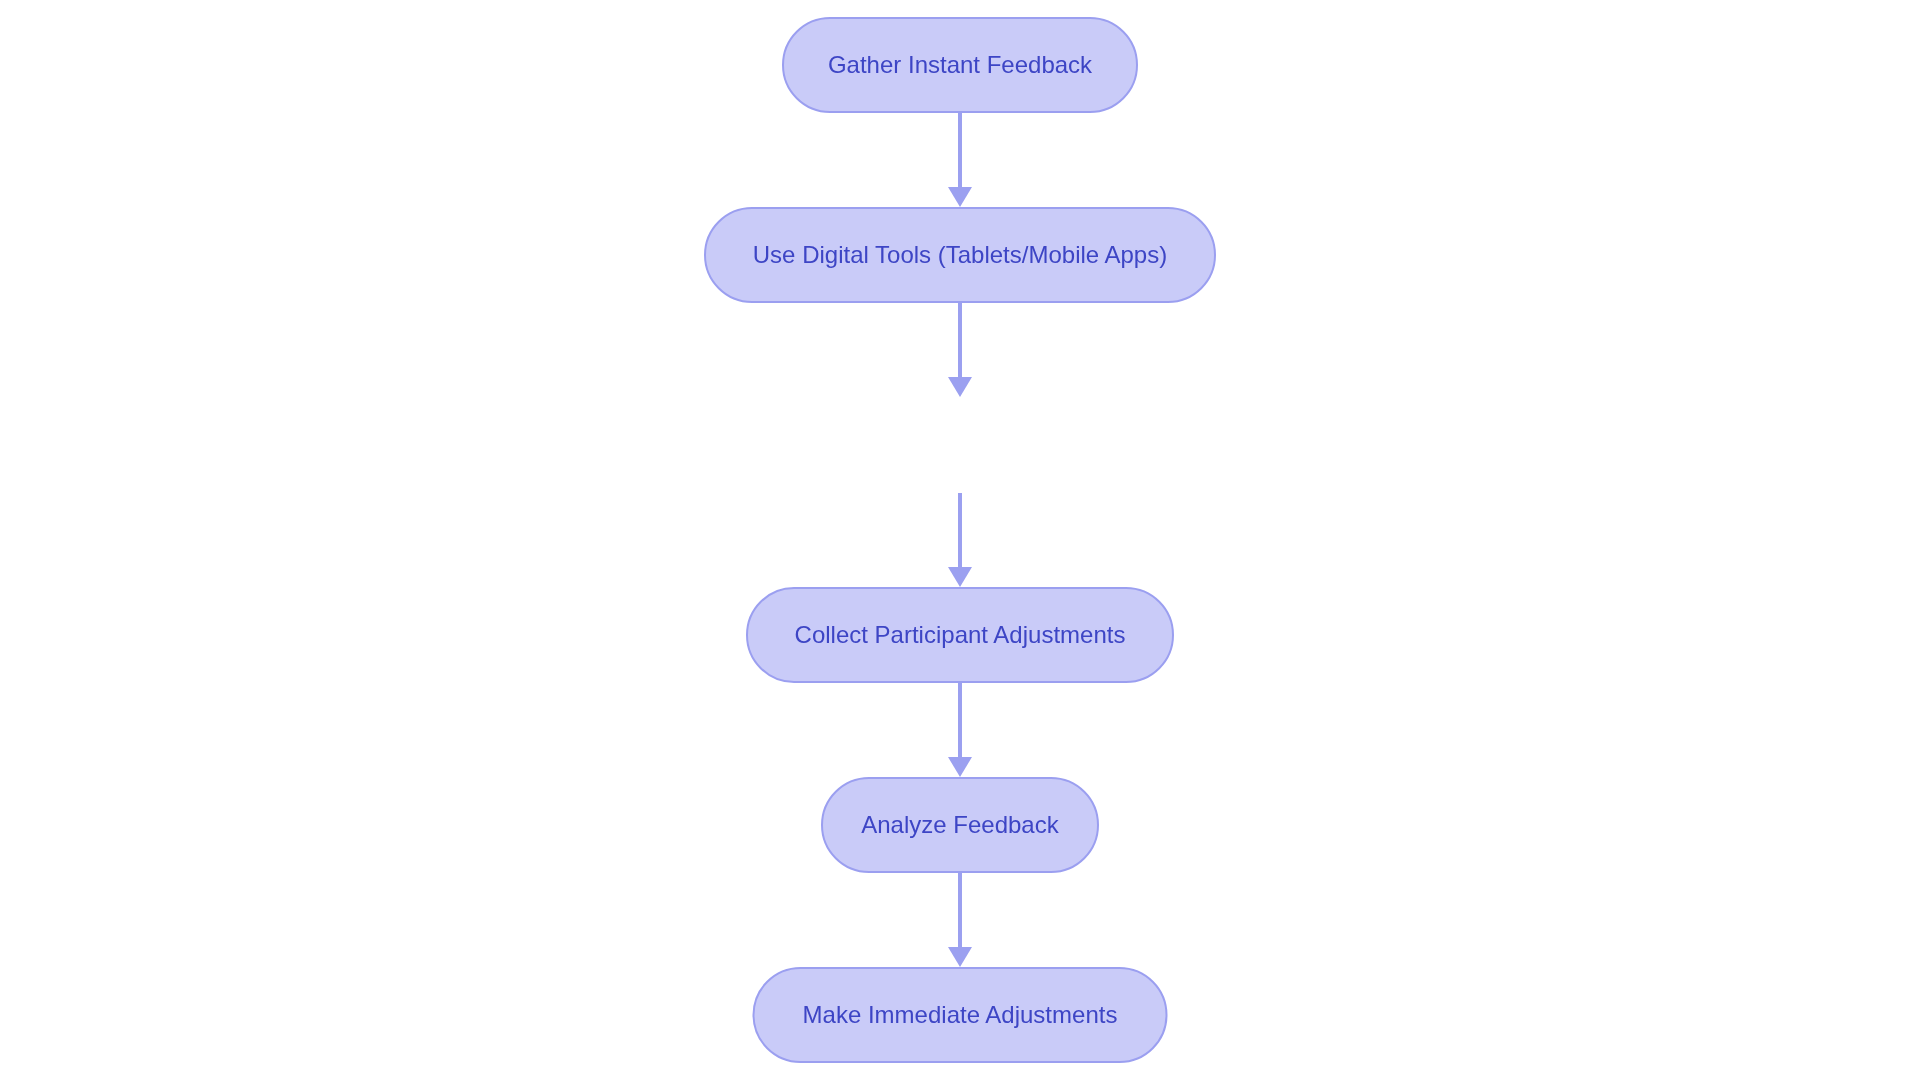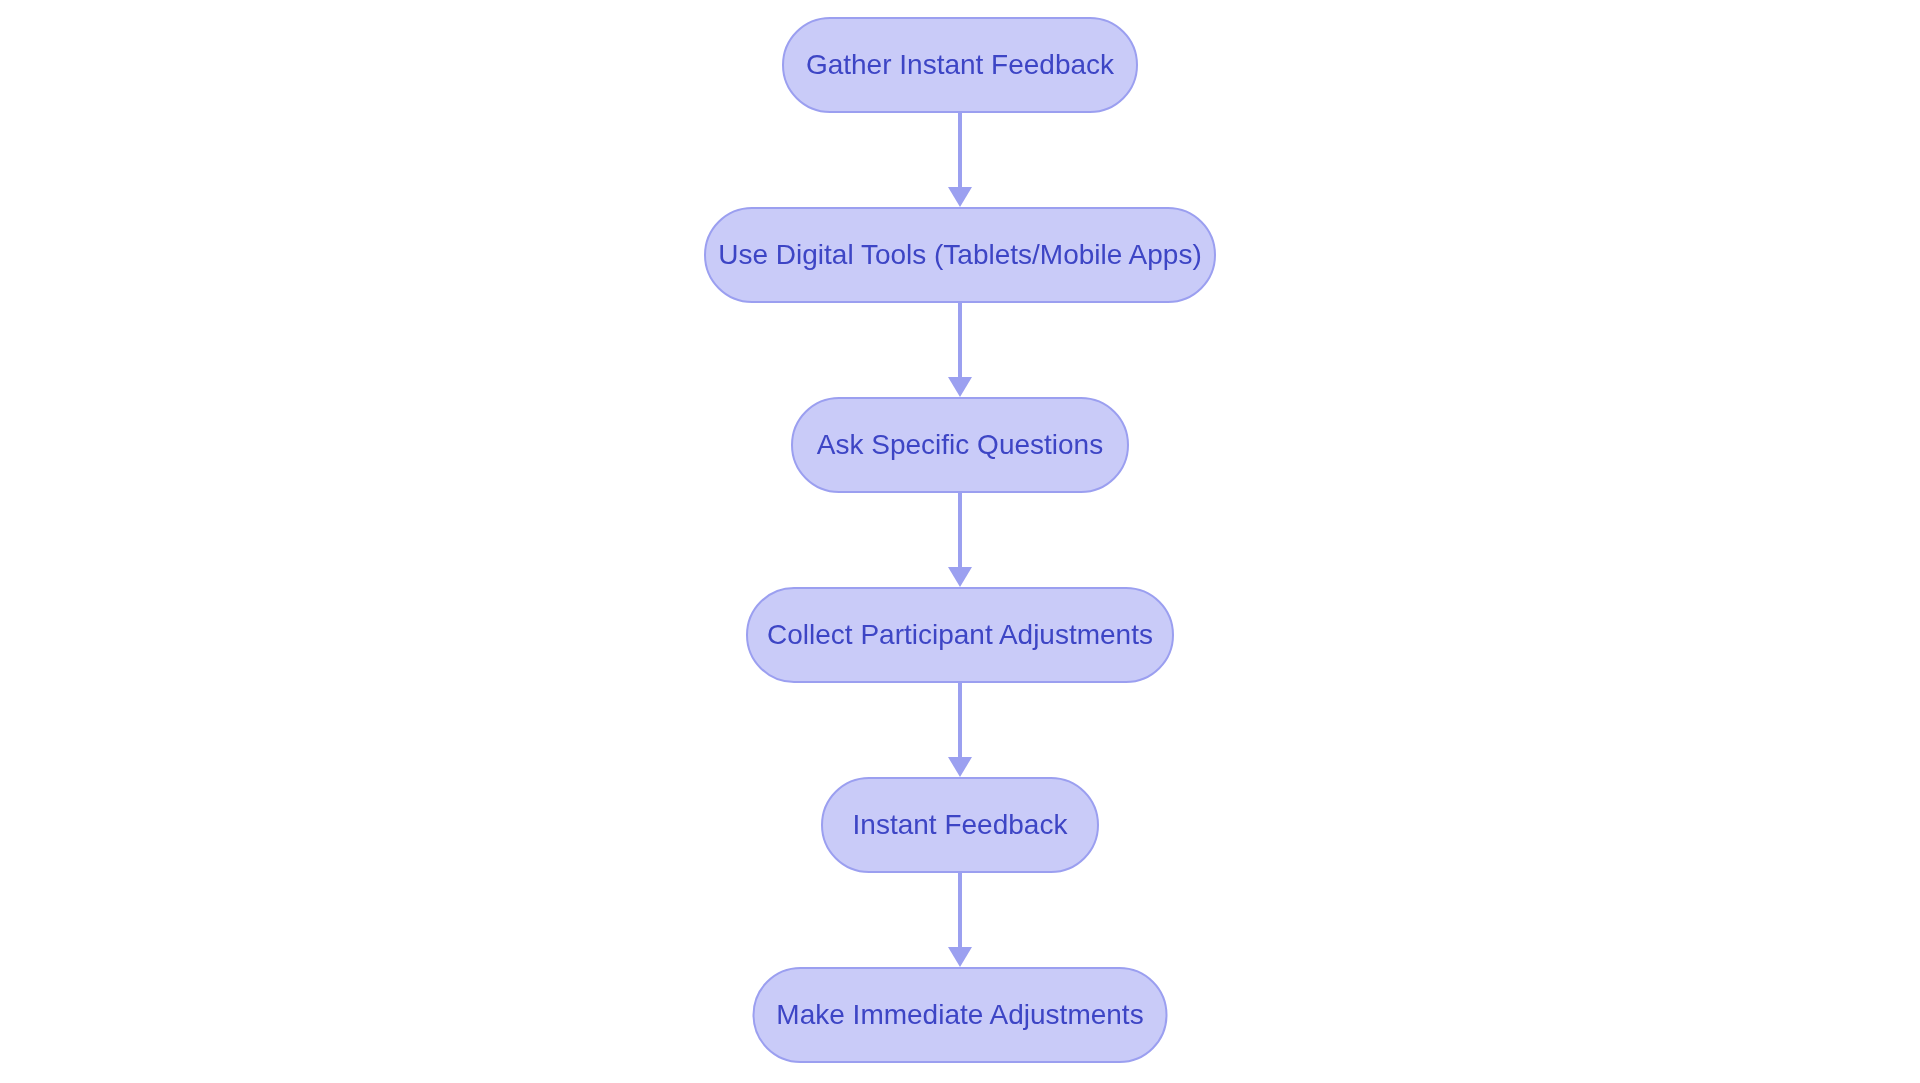--- a/index.html
+++ b/index.html
@@ -24,21 +24,21 @@
     background: var(--node-fill, #c9cbf8);
     border: 2px solid var(--node-border, #9b9ff0);
     box-sizing: border-box;
     display: flex;
     align-items: center;
     justify-content: center;
     text-align: center;
   }
   .flow-node .node-label {
     color: var(--node-text, #3d45c5);
-    font-size: 28px;
+    font-size: 24px;
     line-height: 1.2;
     white-space: nowrap;
   }
   .n1 { top: 17px;  width: 356px; }
   .n2 { top: 207px; width: 512px; }
   .n3 { top: 397px; width: 338px; }
   .n4 { top: 587px; width: 428px; }
   .n5 { top: 777px; width: 278px; }
   .n6 { top: 967px; width: 415px; justify-content: center; }
 
@@ -86,40 +86,37 @@
 
   <div class="flow-node n2">
     <span class="node-label">Use Digital Tools (Tablets/Mobile Apps)</span>
   </div>
 
   <div class="flow-arrow a2">
     <div class="stem"></div>
     <div class="head"></div>
   </div>
 
-  <div class="flow-node n3">
-    <span class="node-label">Ask Specific Questions</span>
-  </div>
 
   <div class="flow-arrow a3">
     <div class="stem"></div>
     <div class="head"></div>
   </div>
 
   <div class="flow-node n4">
     <span class="node-label">Collect Participant Adjustments</span>
   </div>
 
   <div class="flow-arrow a4">
     <div class="stem"></div>
     <div class="head"></div>
   </div>
 
   <div class="flow-node n5">
-    <span class="node-label">Instant Feedback</span>
+    <span class="node-label">Analyze Feedback</span>
   </div>
 
   <div class="flow-arrow a5">
     <div class="stem"></div>
     <div class="head"></div>
   </div>
 
   <div class="flow-node n6">
     <span class="node-label">Make Immediate Adjustments</span>
   </div>

